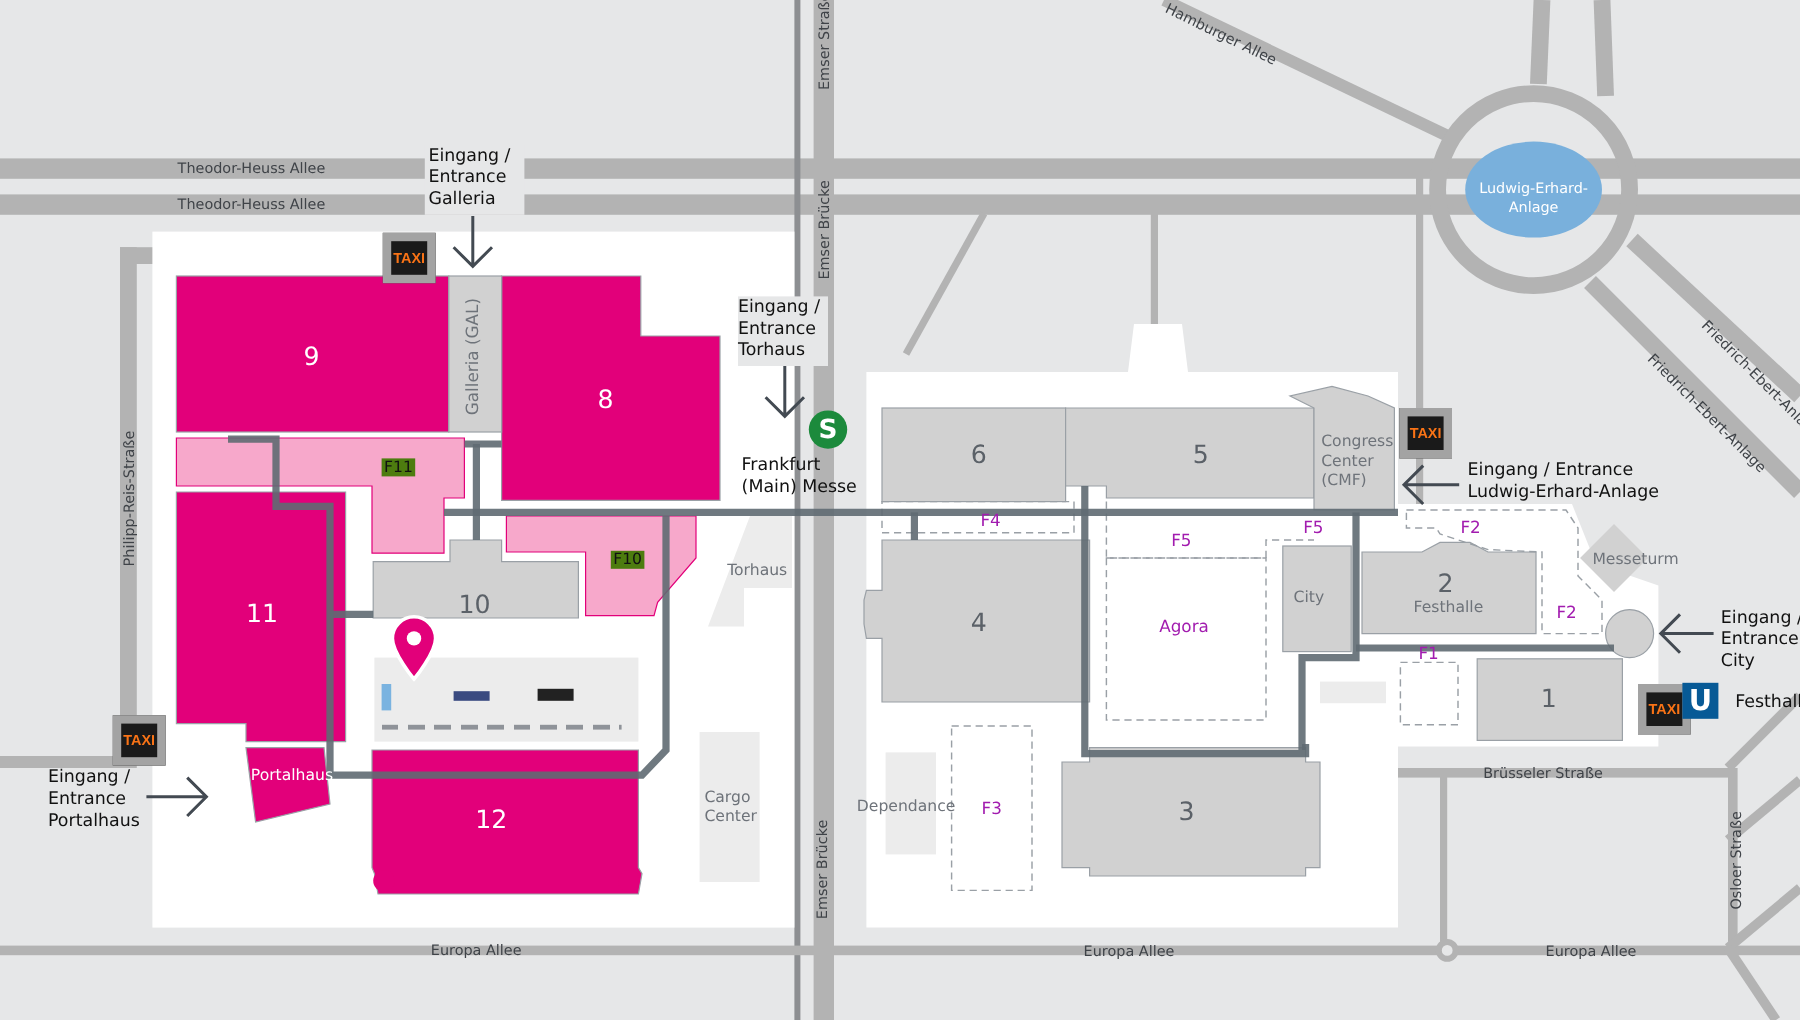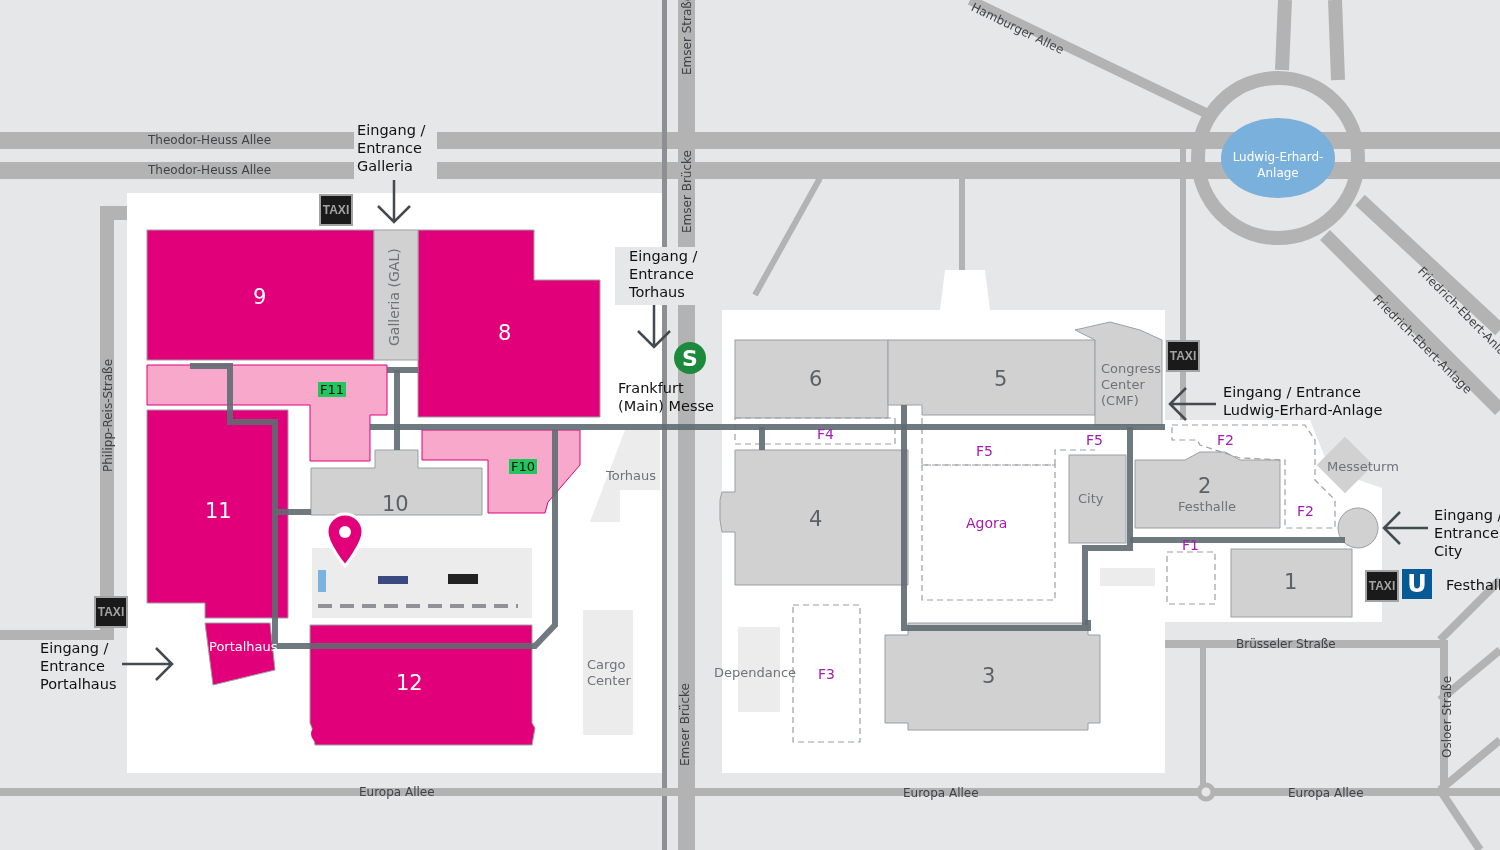--- a/index.html
+++ b/index.html
@@ -6,22 +6,22 @@
   body{width:1500px;height:850px;overflow:hidden;background:#e6e7e8;font-family:"Liberation Sans",sans-serif;}
   #map{position:absolute;left:0;top:0;width:1500px;height:850px;}
   .lbl{position:absolute;font-family:"DejaVu Sans","Liberation Sans",sans-serif;white-space:nowrap;}
   .street{font-size:12px;color:#3f4348;}
   .hall-w{color:#fff;font-size:21px;}
   .hall-g{color:#5b6168;font-size:21px;}
   .sub-g{color:#6e737a;font-size:13px;}
   .zone{color:#a21caf;font-size:14px;}
   .entr{font-size:14.5px;color:#111;line-height:18px;}
   .entr-bg{background:#e6e7e8;padding:0 0 4px 0;}
-  .ftag{background:#22c55e;color:#111;font-size:13px;padding:0 2px;line-height:15px;}
-  .taxi{position:absolute;width:30px;height:28px;background:#1a1a1a;border:2px solid #a3a3a3;color:#a3a3a3;font-weight:bold;font-size:12px;display:flex;align-items:center;justify-content:center;font-family:"Liberation Sans",sans-serif;}
+  .ftag{background:#4d7c0f;color:#111;font-size:13px;padding:0 2px;line-height:15px;}
+  .taxi{position:absolute;width:30px;height:28px;background:#1a1a1a;border:7px solid #a3a3a3;color:#f97316;font-weight:bold;font-size:12px;display:flex;align-items:center;justify-content:center;font-family:"Liberation Sans",sans-serif;}
   .ubahn{position:absolute;width:30px;height:30px;background:#075a96;color:#fff;font-weight:bold;font-size:24px;display:flex;align-items:center;justify-content:center;font-family:"DejaVu Sans",sans-serif;}
   .sbahn{position:absolute;width:32px;height:32px;border-radius:50%;background:#1c8a3c;color:#fff;font-weight:bold;font-size:22px;display:flex;align-items:center;justify-content:center;font-family:"DejaVu Sans",sans-serif;}
   .vert{transform-origin:left top;transform:rotate(-90deg);}
   .pin{position:absolute;}
 </style>
 </head>
 <body>
 
 <svg id="map" viewBox="0 0 1500 850" xmlns="http://www.w3.org/2000/svg">
 
@@ -168,21 +168,21 @@
 <div class="lbl zone" style="left:1217px;top:432px;">F2</div>
 <div class="lbl zone" style="left:1297px;top:503px;">F2</div>
 <div class="lbl zone" style="left:1182px;top:537px;">F1</div>
 <div class="lbl zone" style="left:818px;top:666px;">F3</div>
 
 <div class="lbl entr entr-bg" style="left:354px;top:121px;width:80px;white-space:normal;padding-left:3px;">Eingang / Entrance Galleria</div>
 <svg style="position:absolute;left:372px;top:178px;" width="44" height="48">
     <path d="M22 2 V44 M6 28 L22 44 L38 28" stroke="#434a52" stroke-width="2.5" fill="none"></path>
   </svg>
 
-<div class="lbl entr entr-bg" style="left:615px;top:247px;width:75px;white-space:normal;padding-left:14px;">Eingang / Entrance Torhaus</div>
+<div class="lbl entr entr-bg" style="left:615px;top:247px;width:75px;white-space:normal;padding-left:0;">Eingang / Entrance Torhaus</div>
 <svg style="position:absolute;left:632px;top:303px;" width="44" height="48">
     <path d="M22 2 V44 M6 28 L22 44 L38 28" stroke="#434a52" stroke-width="2.5" fill="none"></path>
   </svg>
 
 <div class="lbl entr" style="left:1223px;top:383px;width:160px;white-space:normal;">Eingang / Entrance Ludwig-Erhard-Anlage</div>
 <svg style="position:absolute;left:1166px;top:382px;" width="52" height="44">
     <path d="M50 22 H4 M20 6 L4 22 L20 38" stroke="#434a52" stroke-width="2.5" fill="none"></path>
   </svg>
 
 <div class="lbl entr" style="left:1434px;top:506px;width:70px;white-space:normal;">Eingang / Entrance City</div>

